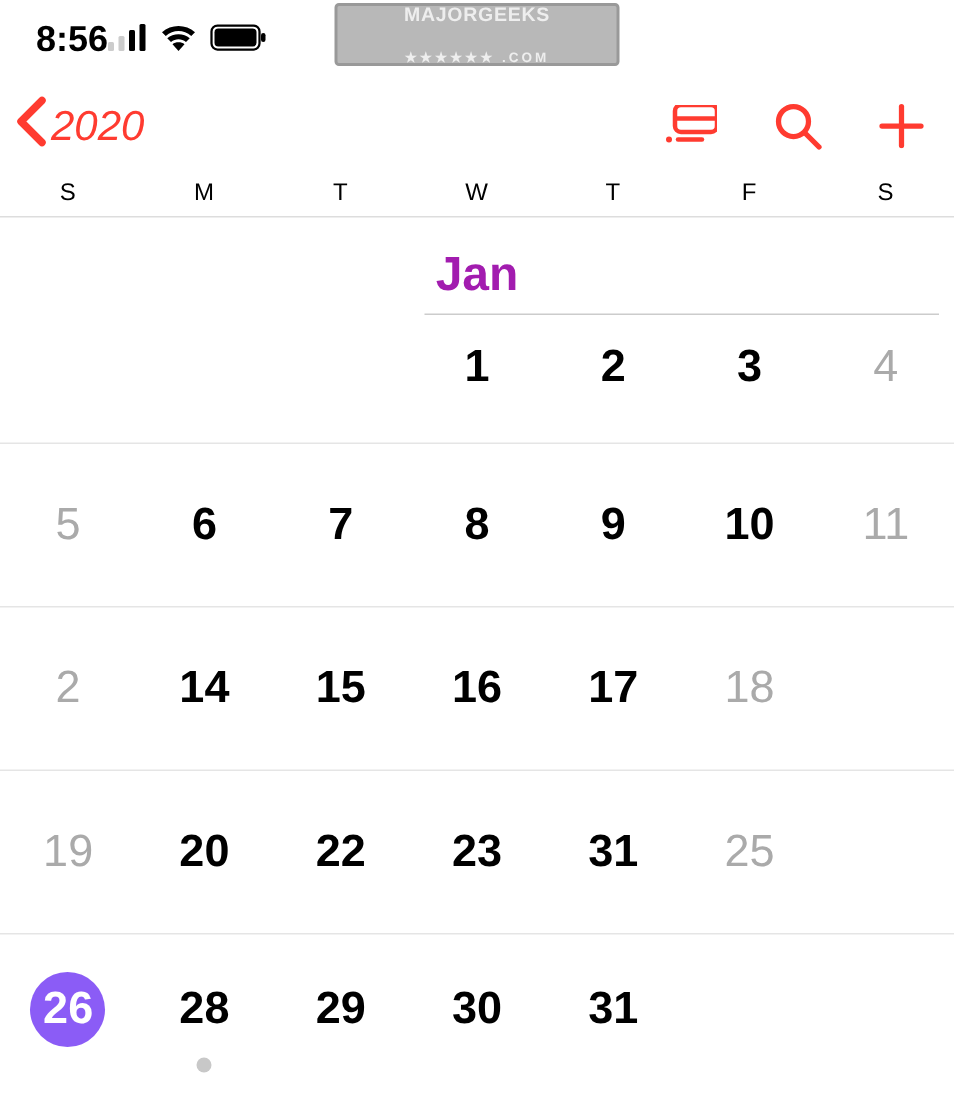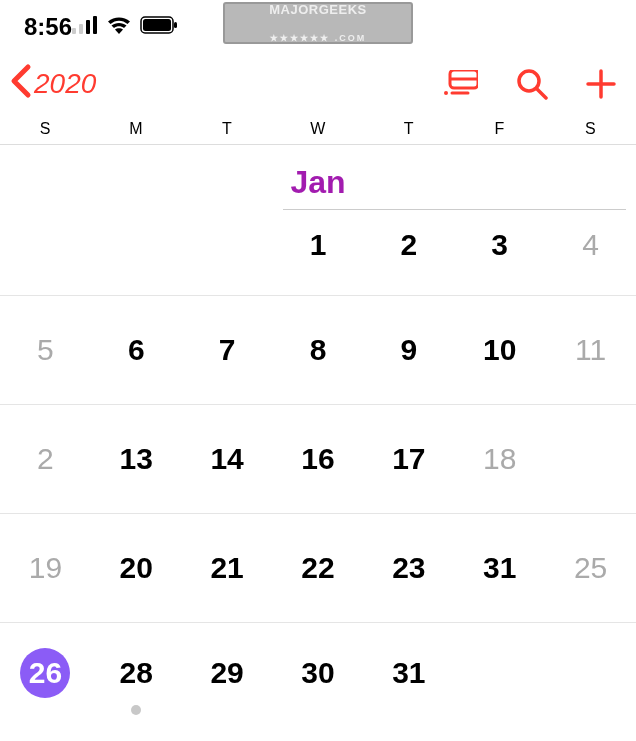--- a/index.html
+++ b/index.html
@@ -280,44 +280,41 @@
       </div>
       <div class="day-cell weekend">
         <span class="day-num">11</span>
       </div>
     </div>
     <div class="week-row">
       <div class="day-cell weekend">
         <span class="day-num">2</span>
       </div>
       <div class="day-cell">
-        <span class="day-num">13</span>
-      </div>
-      <div class="day-cell">
         <span class="day-num">14</span>
       </div>
       <div class="day-cell">
+        <span class="day-num">15</span>
+      </div>
+      <div class="day-cell">
         <span class="day-num">16</span>
       </div>
       <div class="day-cell">
         <span class="day-num">17</span>
       </div>
       <div class="day-cell weekend">
         <span class="day-num">18</span>
       </div>
     </div>
     <div class="week-row">
       <div class="day-cell weekend">
         <span class="day-num">19</span>
       </div>
       <div class="day-cell">
         <span class="day-num">20</span>
-      </div>
-      <div class="day-cell">
-        <span class="day-num">21</span>
       </div>
       <div class="day-cell">
         <span class="day-num">22</span>
       </div>
       <div class="day-cell">
         <span class="day-num">23</span>
       </div>
       <div class="day-cell">
         <span class="day-num">31</span>
       </div>

